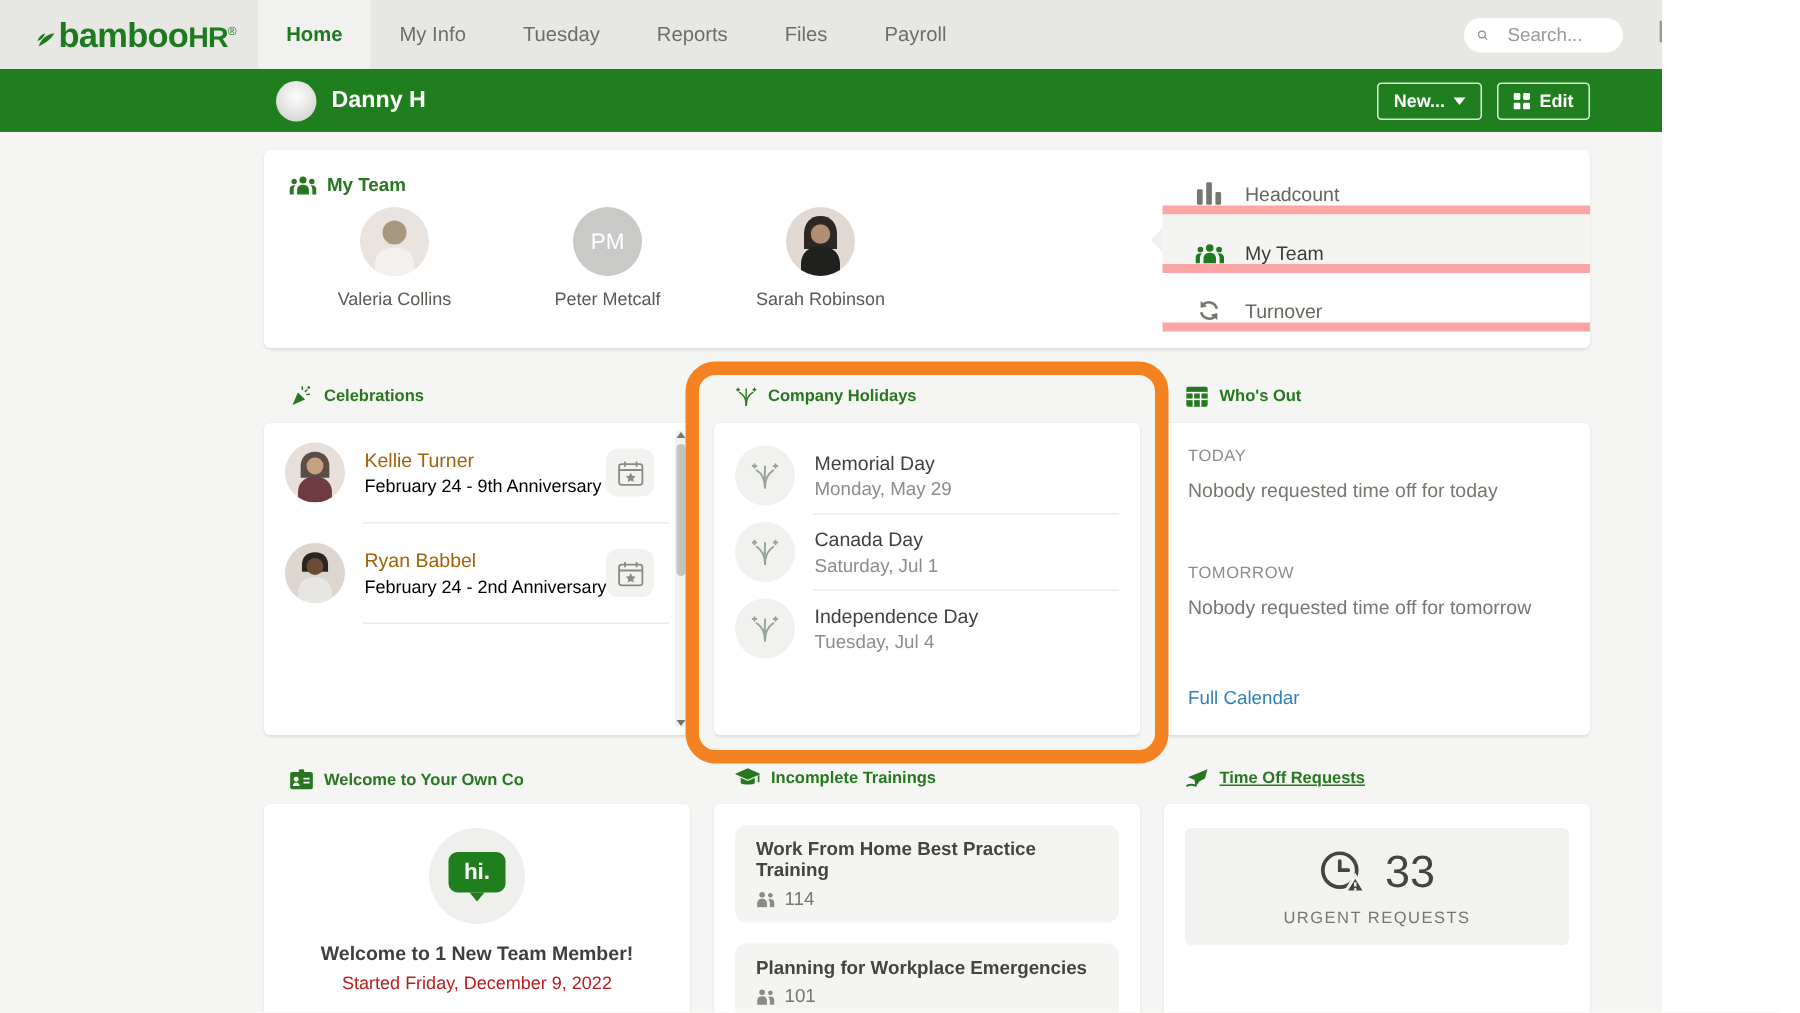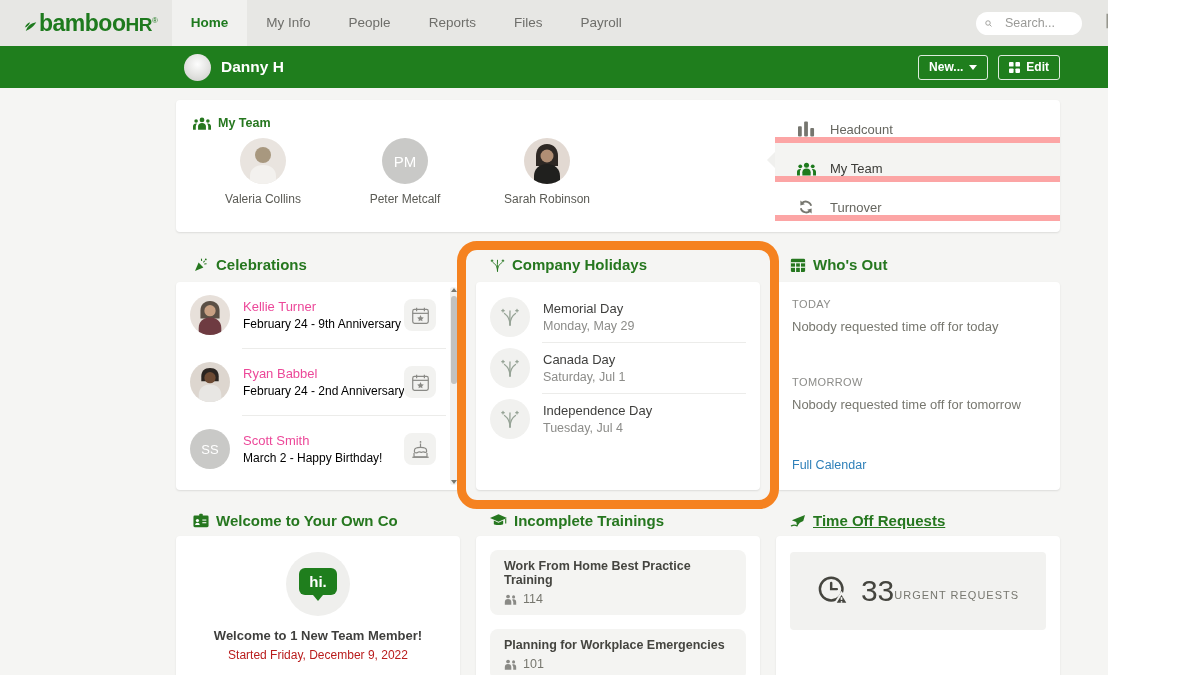--- a/index.html
+++ b/index.html
@@ -28,21 +28,21 @@
   
   .greenbar { position:absolute; top:46px; left:0; width:1200px; height:42px; background:#1f7e1d; display:flex; align-items:center; }
   .emp-avatar { width:27px; height:27px; border-radius:50%; margin-left:184px; background:radial-gradient(circle at 50% 38%, #fdfdfd 0%, #e2e2e0 55%, #c9c9c7 100%); }
   .emp-name { color:#fff; font-size:15.5px; font-weight:bold; margin-left:10px; }
   .bar-buttons { position:absolute; right:140px; display:flex; gap:10px; }
   .gbtn { height:25px; border:1px solid rgba(255,255,255,.85); border-radius:3px; color:#fff; font-size:12px; font-weight:bold; display:flex; align-items:center; padding:0 10px; gap:6px; background:transparent; cursor:pointer; }
   .caret-down { width:0; height:0; border-left:4px solid transparent; border-right:4px solid transparent; border-top:5px solid #fff; }
 
   
   .card { position:absolute; background:#fff; border-radius:4px; box-shadow:0 1px 2px rgba(0,0,0,.1); }
-  .w-title { position:absolute; display:flex; align-items:center; gap:7px; color:#26771f; font-size:15px; font-weight:bold; }
+  .w-title { position:absolute; display:flex; align-items:center; gap:7px; color:#26771f; font-size:11px; font-weight:bold; }
   .divider { height:1px; background:#ececea; margin:0 14px 0 66px; }
 
   
   .topcard { left:176px; top:100px; width:884px; height:132px; }
   .topcard-title { position:absolute; left:17px; top:16px; display:flex; align-items:center; gap:7px; color:#26771f; font-size:12.5px; font-weight:bold; }
   .members { position:absolute; left:16px; top:38px; display:flex; }
   .member { width:142px; display:flex; flex-direction:column; align-items:center; cursor:pointer; }
   .m-avatar { width:46px; height:46px; border-radius:50%; overflow:hidden; display:flex; align-items:center; justify-content:center; }
   .m-avatar.initials { background:#c9c9c7; color:#fff; font-size:15px; }
   .m-name { margin-top:8px; font-size:12px; color:#5a5a54; }
@@ -52,21 +52,21 @@
   .side-tab.selected { background:#f4f4f2; color:#3c3c38; }
   .notch { position:absolute; left:-8px; top:50%; margin-top:-8px; width:0; height:0; border-top:8px solid transparent; border-bottom:8px solid transparent; border-right:8px solid #f0f0ee; }
 
   
   .row2-title { top:256px; }
   .row2-card { top:282px; width:284px; height:208px; }
   .cel-item { height:66px; padding:0 14px; display:flex; align-items:center; position:relative; cursor:pointer; }
   .c-avatar { width:40px; height:40px; border-radius:50%; overflow:hidden; flex:none; display:flex; align-items:center; justify-content:center; }
   .c-avatar.initials { background:#c9c9c7; color:#fff; font-size:13px; }
   .c-text { margin-left:13px; }
-  .c-name { font-size:13px; color:#ec4899; }
+  .c-name { font-size:13px; color:#a16207; }
   .c-detail { font-size:12px; color:#000000; margin-top:3px; }
   .c-action { position:absolute; right:24px; width:32px; height:32px; border-radius:8px; background:#f2f2f0; display:flex; align-items:center; justify-content:center; cursor:pointer; }
   .scrollbar { position:absolute; right:3px; top:5px; bottom:5px; width:7px; background:#f1f1ef; border-radius:3px; cursor:pointer; }
   .scroll-thumb { position:absolute; top:9px; left:0.5px; width:6px; height:88px; background:#c2c2c0; border-radius:3px; }
   .scroll-arrow-up { position:absolute; top:1px; left:0.5px; width:0; height:0; border-left:3px solid transparent; border-right:3px solid transparent; border-bottom:4px solid #77776f; }
   .scroll-arrow-down { position:absolute; bottom:1px; left:0.5px; width:0; height:0; border-left:3px solid transparent; border-right:3px solid transparent; border-top:4px solid #77776f; }
 
   .hol-item { height:50px; padding:0 14px; display:flex; align-items:center; }
   .hol-circle { width:40px; height:40px; border-radius:50%; background:#f1f1ef; flex:none; display:flex; align-items:center; justify-content:center; color:#96a396; }
   .hol-text { margin-left:13px; }
@@ -88,21 +88,21 @@
   .hi-circle { width:64px; height:64px; border-radius:50%; background:#efefed; margin:16px auto 0; display:flex; align-items:center; justify-content:center; }
   .hi-bubble { background:#1f7e1d; color:#fff; font-weight:bold; font-size:15px; width:38px; height:27px; border-radius:6px; display:flex; align-items:center; justify-content:center; position:relative; top:-3px; }
   .hi-bubble::after { content:''; position:absolute; bottom:-6px; left:50%; margin-left:-5px; border-left:5px solid transparent; border-right:5px solid transparent; border-top:6px solid #1f7e1d; }
   .wel-head { font-size:13px; font-weight:bold; color:#3f3f3d; text-align:center; margin-top:12px; }
   .wel-sub { font-size:12px; color:#b91c1c; text-align:center; margin-top:5px; }
 
   .train-box { background:#f4f4f2; border-radius:8px; margin:14px 14px 0; padding:9px 14px; cursor:pointer; }
   .train-name { font-size:12.5px; font-weight:bold; color:#454540; }
   .train-count { display:flex; align-items:center; gap:6px; margin-top:5px; color:#77776f; font-size:12.5px; }
 
-  .to-box { background:#f2f2f0; border-radius:4px; margin:16px 14px 0; height:78px; display:flex; flex-direction:row; align-items:center; justify-content:center; cursor:pointer; }
+  .to-box { background:#f2f2f0; border-radius:4px; margin:16px 14px 0; height:78px; display:flex; flex-direction:column; align-items:center; justify-content:center; cursor:pointer; }
   .to-row { display:flex; align-items:center; gap:10px; }
   .to-num { font-size:30px; color:#45453f; }
   .to-label { font-size:11px; color:#77776f; letter-spacing:1px; margin-top:7px; }
 </style>
 </head>
 <body>
 
 <div class="page">
 
   <div class="topnav">
@@ -111,21 +111,21 @@
           <path d="M2 12C4 6 8 3 14 2c-3 5-6 7-12 10z" fill="#1e7a1e"></path>
           <path d="M1 8C2 5 4 3 7 2 6 5 4 7 1 8z" fill="#1e7a1e"></path>
         </svg>
       <span class="logo-bamboo">bamboo</span>
         <span class="logo-hr">HR</span>
         <span class="logo-reg">®</span>
     </div>
     <div class="tabs">
       <div class="tab active">Home</div>
       <div class="tab">My Info</div>
-      <div class="tab">People</div>
+      <div class="tab">Tuesday</div>
       <div class="tab">Reports</div>
       <div class="tab">Files</div>
       <div class="tab">Payroll</div>
     </div>
     <div class="nav-right">
       <div class="search">
         <svg width="13" height="13" viewBox="0 0 14 14" fill="none" stroke="#8f8f8b" stroke-width="1.6">
             <circle cx="6" cy="6" r="4.5"></circle>
             <line x1="9.5" y1="9.5" x2="13" y2="13"></line>
           </svg>
@@ -306,38 +306,20 @@
         <svg width="19" height="19" viewBox="0 0 22 22" fill="none" stroke="#8a8a86" stroke-width="1.4">
             <rect x="2" y="4" width="18" height="16" rx="2"></rect>
             <line x1="6.5" y1="2" x2="6.5" y2="6"></line>
             <line x1="15.5" y1="2" x2="15.5" y2="6"></line>
             <line x1="2" y1="8.5" x2="20" y2="8.5"></line>
             <path d="M11 10.5l1.2 2.4 2.6.4-1.9 1.9.4 2.6-2.3-1.2-2.3 1.2.4-2.6-1.9-1.9 2.6-.4z" fill="#8a8a86" stroke="none"></path>
           </svg>
       </div>
     </div>
     <div class="divider"></div>
-    <div class="cel-item">
-      <div class="c-avatar initials">
-        <span>SS</span>
-      </div>
-      <div class="c-text">
-        <div class="c-name">Scott Smith</div>
-        <div class="c-detail">March 2 - Happy Birthday!</div>
-      </div>
-      <div class="c-action">
-        <svg width="19" height="19" viewBox="0 0 22 22" fill="none" stroke="#8a8a86" stroke-width="1.4">
-            <circle cx="11" cy="2.2" r="1" fill="#8a8a86" stroke="none"></circle>
-            <line x1="11" y1="4" x2="11" y2="8"></line>
-            <path d="M4 12c0-2.2 3.1-3.5 7-3.5s7 1.3 7 3.5v2c-1.6 1.4-3.1-1-4.7 0-1.6 1-3-1-4.6 0s-3.1 1.4-4.7 0v-2z"></path>
-            <path d="M3.5 15v4.5h15V15"></path>
-            <line x1="1.5" y1="20" x2="20.5" y2="20"></line>
-          </svg>
-      </div>
-    </div>
     <div class="scrollbar">
       <span class="scroll-arrow-up"></span>
       <span class="scroll-thumb"></span>
       <span class="scroll-arrow-down"></span>
     </div>
   </div>
 
   <div class="w-title row2-title" style="left:490px;">
     <svg width="15" height="16" viewBox="0 0 22 22" style="color:#26771f">
         <g stroke="currentColor" fill="none" stroke-width="1.4" stroke-linecap="round">

